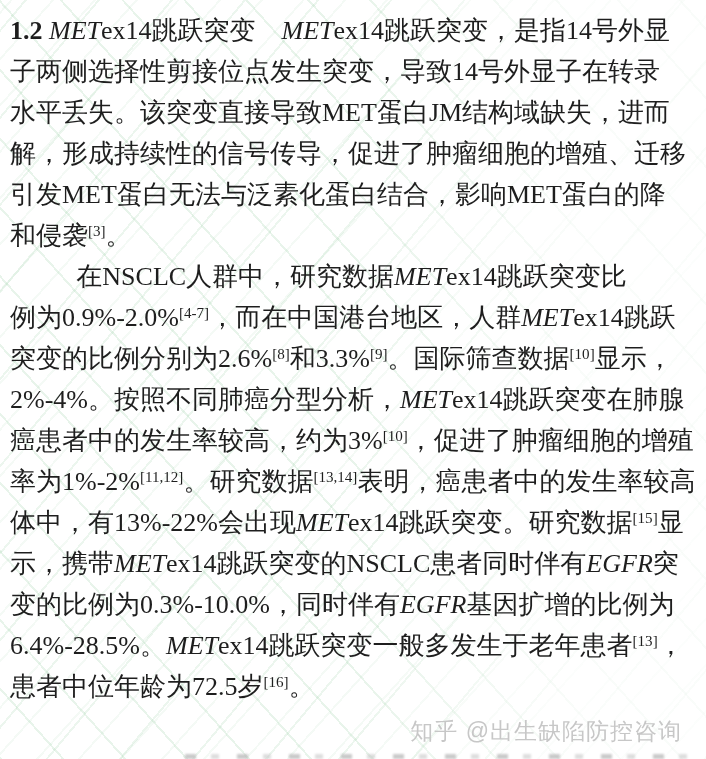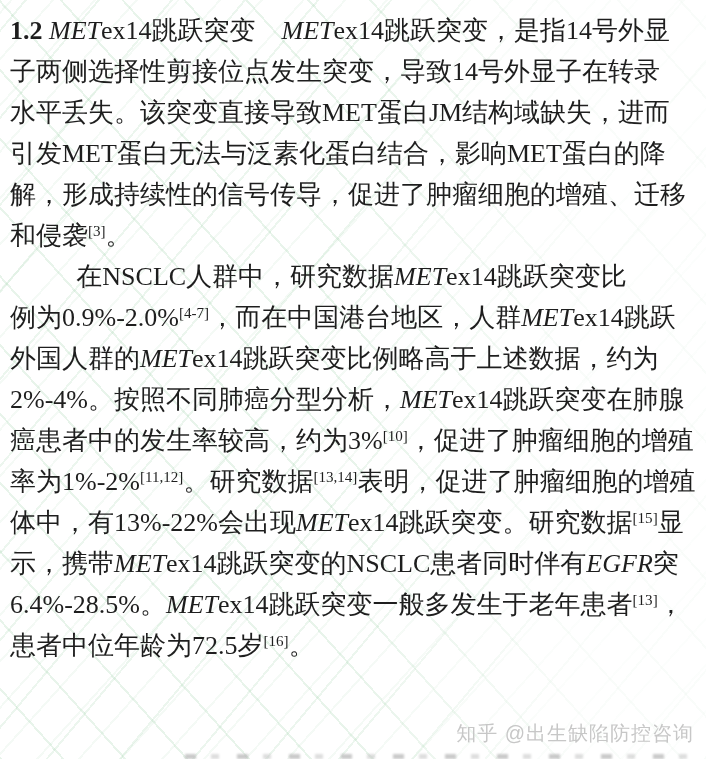--- a/index.html
+++ b/index.html
@@ -42,24 +42,24 @@
   }
   .b   { font-weight: bold; }
   .i   { font-style: italic; }
   .sup {
     font-size: 0.58em;
     position: relative;
     top: -0.55em;
   }
   .watermark {
     position: absolute;
-    right: 12px;
+    right: 24px;
     bottom: 12px;
     color: var(--wm, #c7c7c7);
-    font-size: 20px;
+    font-size: 23px;
     letter-spacing: 1px;
     font-family: "Liberation Sans", "DejaVu Sans", sans-serif;
   }
   .cutoff {
     position: absolute;
     left: 185px;
     right: 10px;
     bottom: 0;
     height: 5px;
     background: repeating-linear-gradient(90deg,
@@ -72,31 +72,32 @@
 </style>
 </head>
 <body>
 
 <div class="page">
   <div class="pattern"></div>
   <div class="doc-body" id="doc-body">
       <div class="line"><span class="b">1.2 </span><span class="i">MET</span><span>ex14跳跃突变　</span><span class="i">MET</span><span>ex14跳跃突变，是指14号外显</span></div>
       <div class="line"><span>子两侧选择性剪接位点发生突变，导致14号外显子在转录</span></div>
       <div class="line"><span>水平丢失。该突变直接导致MET蛋白JM结构域缺失，进而</span></div>
+      <div class="line"><span>解，形成持续性的信号传导，促进了肿瘤细胞的增殖、迁移</span></div>
       <div class="line"><span>引发MET蛋白无法与泛素化蛋白结合，影响MET蛋白的降</span></div>
-      <div class="line"><span>解，形成持续性的信号传导，促进了肿瘤细胞的增殖、迁移</span></div>
       <div class="line"><span>和侵袭</span><span class="sup">[3]</span><span>。</span></div>
       <div class="line" style="padding-left: 2.55em;"><span>在NSCLC人群中，研究数据</span><span class="i">MET</span><span>ex14跳跃突变比</span></div>
       <div class="line"><span>例为0.9%-2.0%</span><span class="sup">[4-7]</span><span>，而在中国港台地区，人群</span><span class="i">MET</span><span>ex14跳跃</span></div>
-      <div class="line"><span>外国人群的</span><span class="i">MET</span><span>ex14跳跃突变比例略高于上述数据，约为</span></div>
+      <div class="line"><span>突变的比例分别为2.6%</span><span class="sup">[8]</span><span>和3.3%</span><span class="sup">[9]</span><span>。国际筛查数据</span><span class="sup">[10]</span><span>显示，</span></div>
       <div class="line"><span>2%-4%。按照不同肺癌分型分析，</span><span class="i">MET</span><span>ex14跳跃突变在肺腺</span></div>
       <div class="line"><span>癌患者中的发生率较高，约为3%</span><span class="sup">[10]</span><span>，促进了肿瘤细胞的增殖</span></div>
-      <div class="line"><span>率为1%-2%</span><span class="sup">[11,12]</span><span>。研究数据</span><span class="sup">[13,14]</span><span>表明，促进了肿瘤细胞的增殖</span></div>
+      <div class="line"><span>率为1%-2%</span><span class="sup">[11,12]</span><span>。研究数据</span><span class="sup">[13,14]</span><span>表明，癌患者中的发生率较高</span></div>
       <div class="line"><span>体中，有13%-22%会出现</span><span class="i">MET</span><span>ex14跳跃突变。研究数据</span><span class="sup">[15]</span><span>显</span></div>
       <div class="line"><span>示，携带</span><span class="i">MET</span><span>ex14跳跃突变的NSCLC患者同时伴有</span><span class="i">EGFR</span><span>突</span></div>
+      <div class="line"><span>变的比例为0.3%-10.0%，同时伴有</span><span class="i">EGFR</span><span>基因扩增的比例为</span></div>
       <div class="line"><span>6.4%-28.5%。</span><span class="i">MET</span><span>ex14跳跃突变一般多发生于老年患者</span><span class="sup">[13]</span><span>，</span></div>
       <div class="line"><span>患者中位年龄为72.5岁</span><span class="sup">[16]</span><span>。</span></div>
     </div>
   <div class="watermark">
     <span>知乎 @出生缺陷防控咨询</span>
   </div>
   <div class="cutoff"></div>
 </div>
 
 </body></html>

